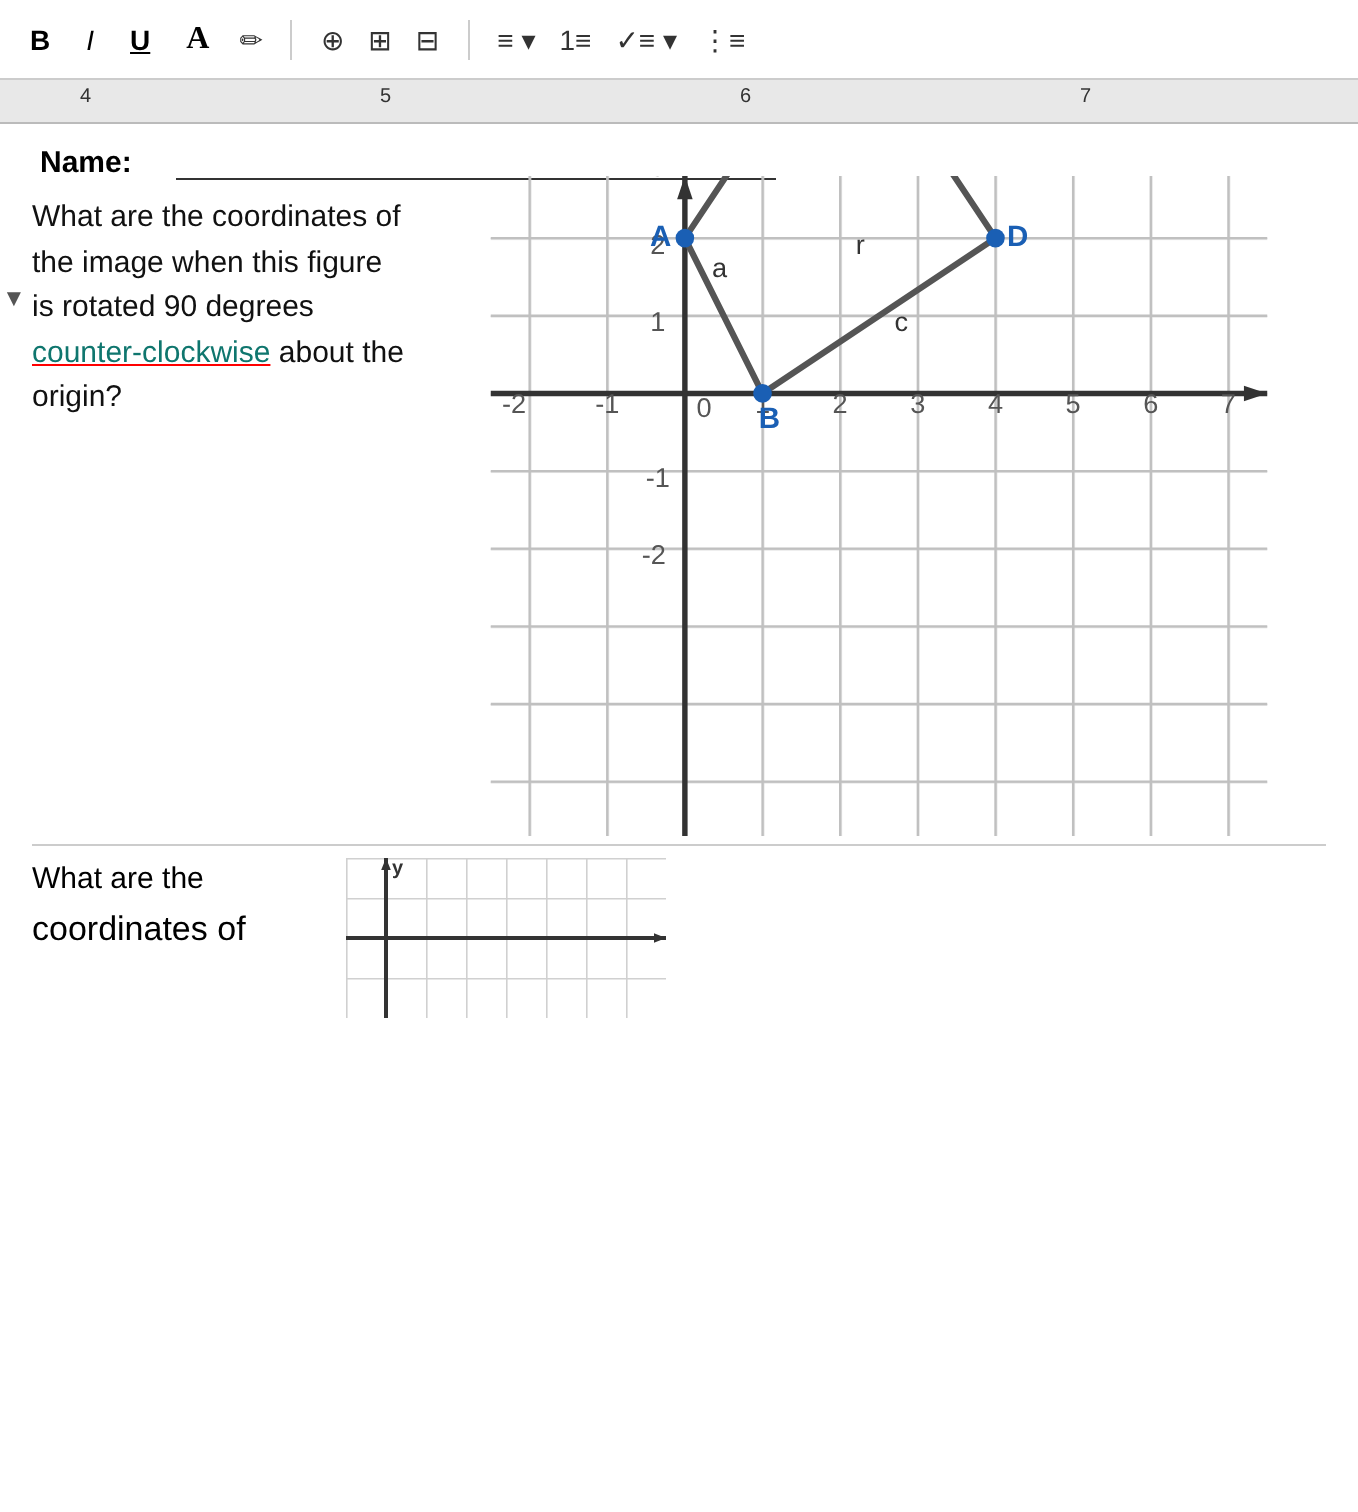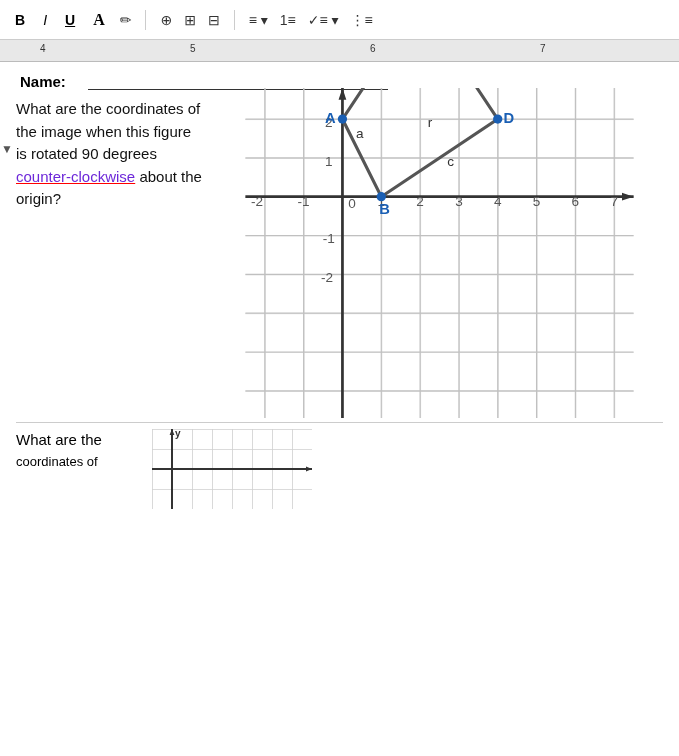--- a/index.html
+++ b/index.html
@@ -107,21 +107,21 @@
       font-size: 15px;
       line-height: 1.5;
       color: #111;
       min-width: 160px;
       max-width: 190px;
     }
 
     .question-text .underline-red {
       text-decoration: underline;
       text-decoration-color: red;
-      color: #6d28d9;
+      color: #0f766e;
     }
 
     .graph-container {
       flex: 1;
       position: relative;
       height: 330px;
       margin-top: -10px;
     }
 
     .graph-svg {
@@ -256,21 +256,21 @@
           <text x="2.2" y="-1.8" font-size="0.35" fill="#333">r</text>
 
         </svg>
       </div>
     </div>
 
     <div style="border-top:1px solid #ccc; margin-top:4px; padding-top:6px;">
       <div style="display:flex; gap:10px; align-items:flex-start;">
         <div>
           <span style="font-size:15px; line-height:1.5;text-align:right;">What are the</span><br>
-          <span style="font-size:13px; line-height:1.5;">coordinates of</span>
+          <span style="font-size:17px; line-height:1.5;">coordinates of</span>
         </div>
 
         <div style="position:relative; width:220px; height:80px; margin-left:10px;">
           <svg viewBox="-1 -2 8 4" width="220" height="80" xmlns="http://www.w3.org/2000/svg">
             <defs>
               <pattern id="smallGrid2" width="1" height="1" patternUnits="userSpaceOnUse">
                 <path d="M 1 0 L 0 0 0 1" fill="none" stroke="#d0d0d0" stroke-width="0.08"></path>
               </pattern>
             </defs>
             <rect x="-1" y="-2" width="8" height="4" fill="url(#smallGrid2)"></rect>

